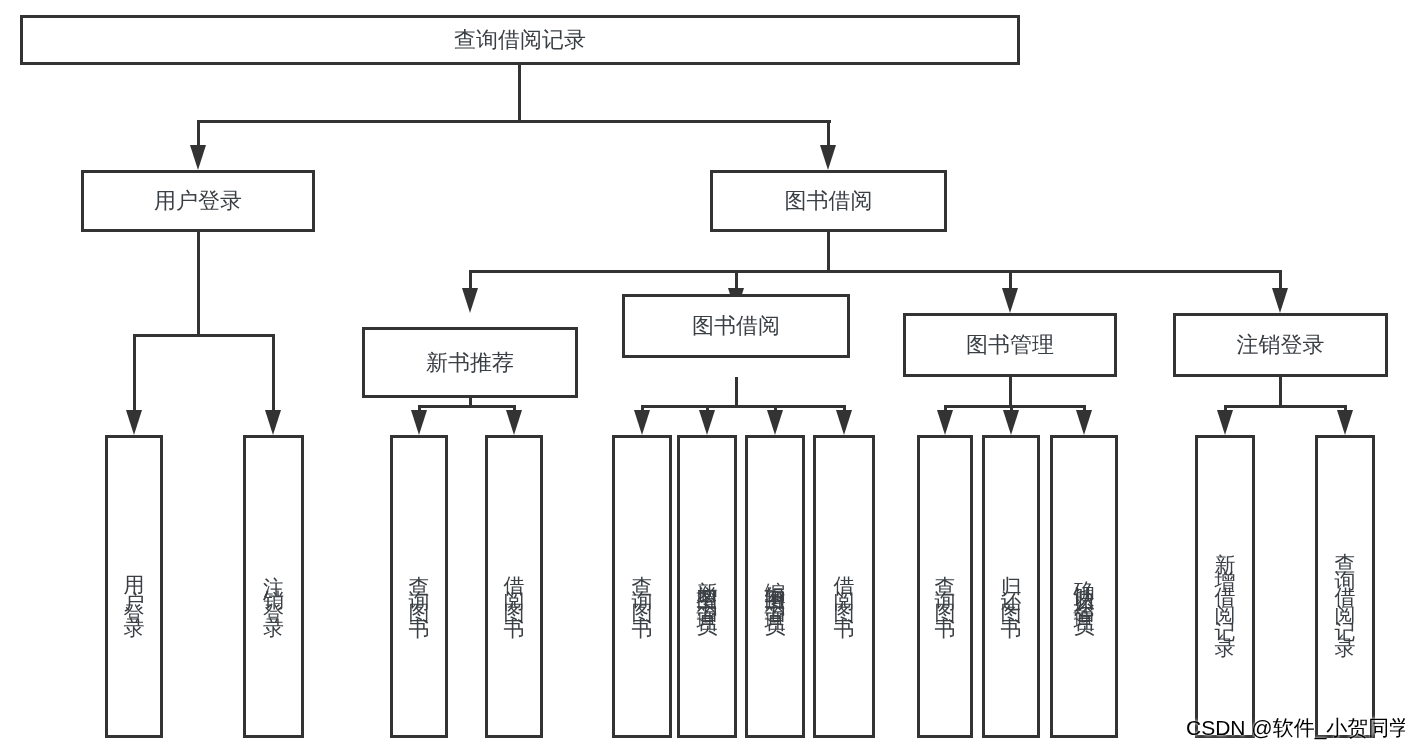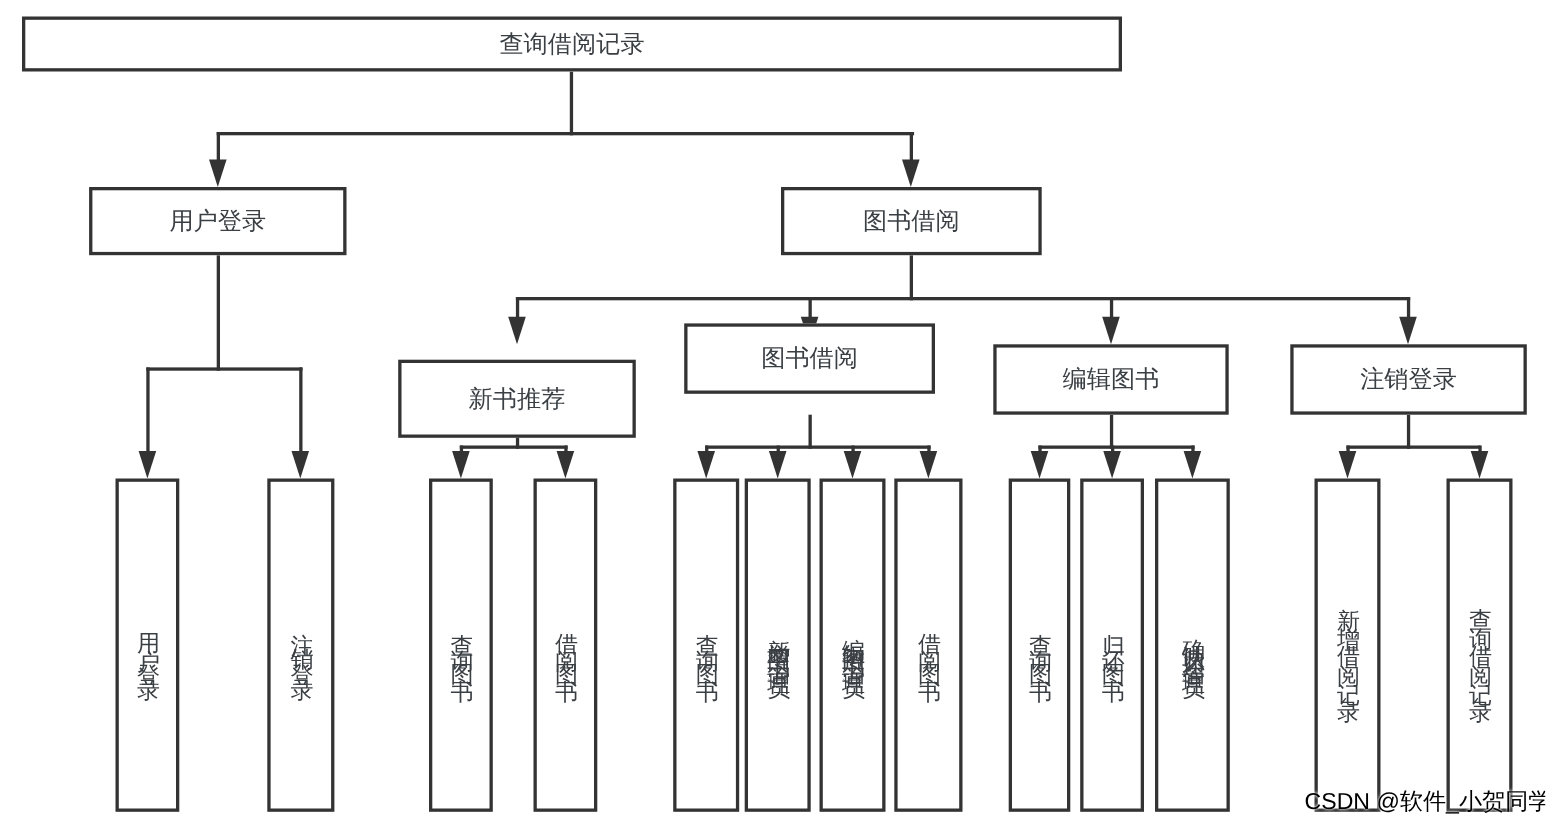--- a/index.html
+++ b/index.html
@@ -108,21 +108,21 @@
     <span class="hlabel">图书借阅</span>
   </div>
 
   <div class="box" style="left:362px;top:327px;width:216px;height:71px">
     <span class="hlabel">新书推荐</span>
   </div>
   <div class="box" style="left:622px;top:294px;width:228px;height:64px">
     <span class="hlabel">图书借阅</span>
   </div>
   <div class="box" style="left:903px;top:313px;width:214px;height:64px">
-    <span class="hlabel">编辑图书</span>
+    <span class="hlabel">图书管理</span>
   </div>
   <div class="box" style="left:1173px;top:313px;width:215px;height:64px">
     <span class="hlabel">注销登录</span>
   </div>
 
   <div class="box vbox ls4" style="left:105px;top:435px;width:58px;height:303px">
     <span>用户登录</span>
   </div>
   <div class="box vbox ls4" style="left:243px;top:435px;width:61px;height:303px">
     <span>注销登录</span>

